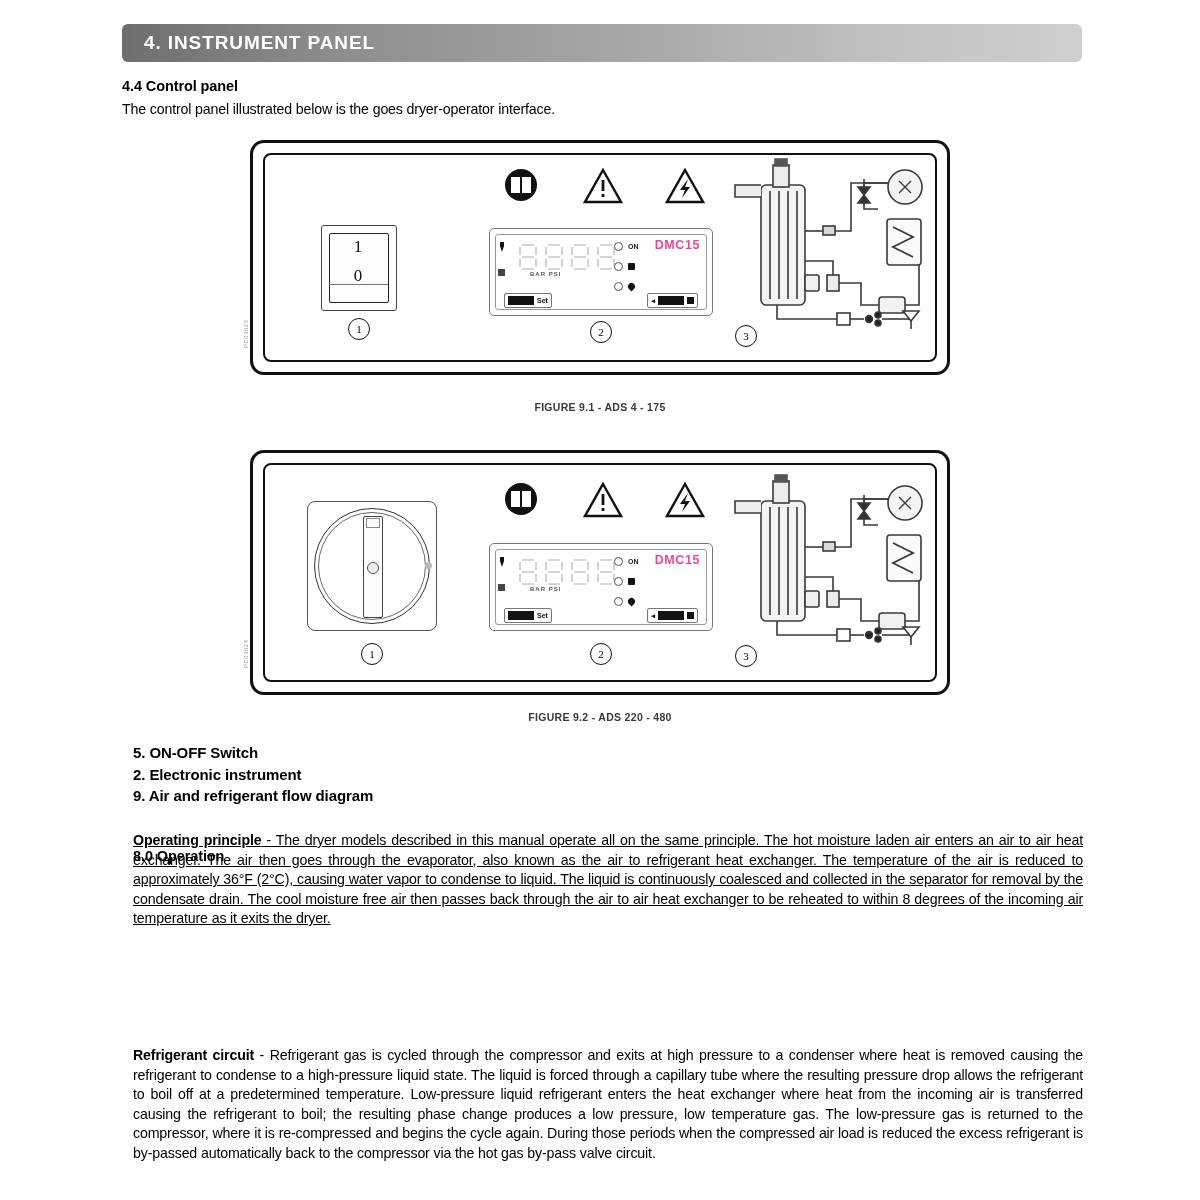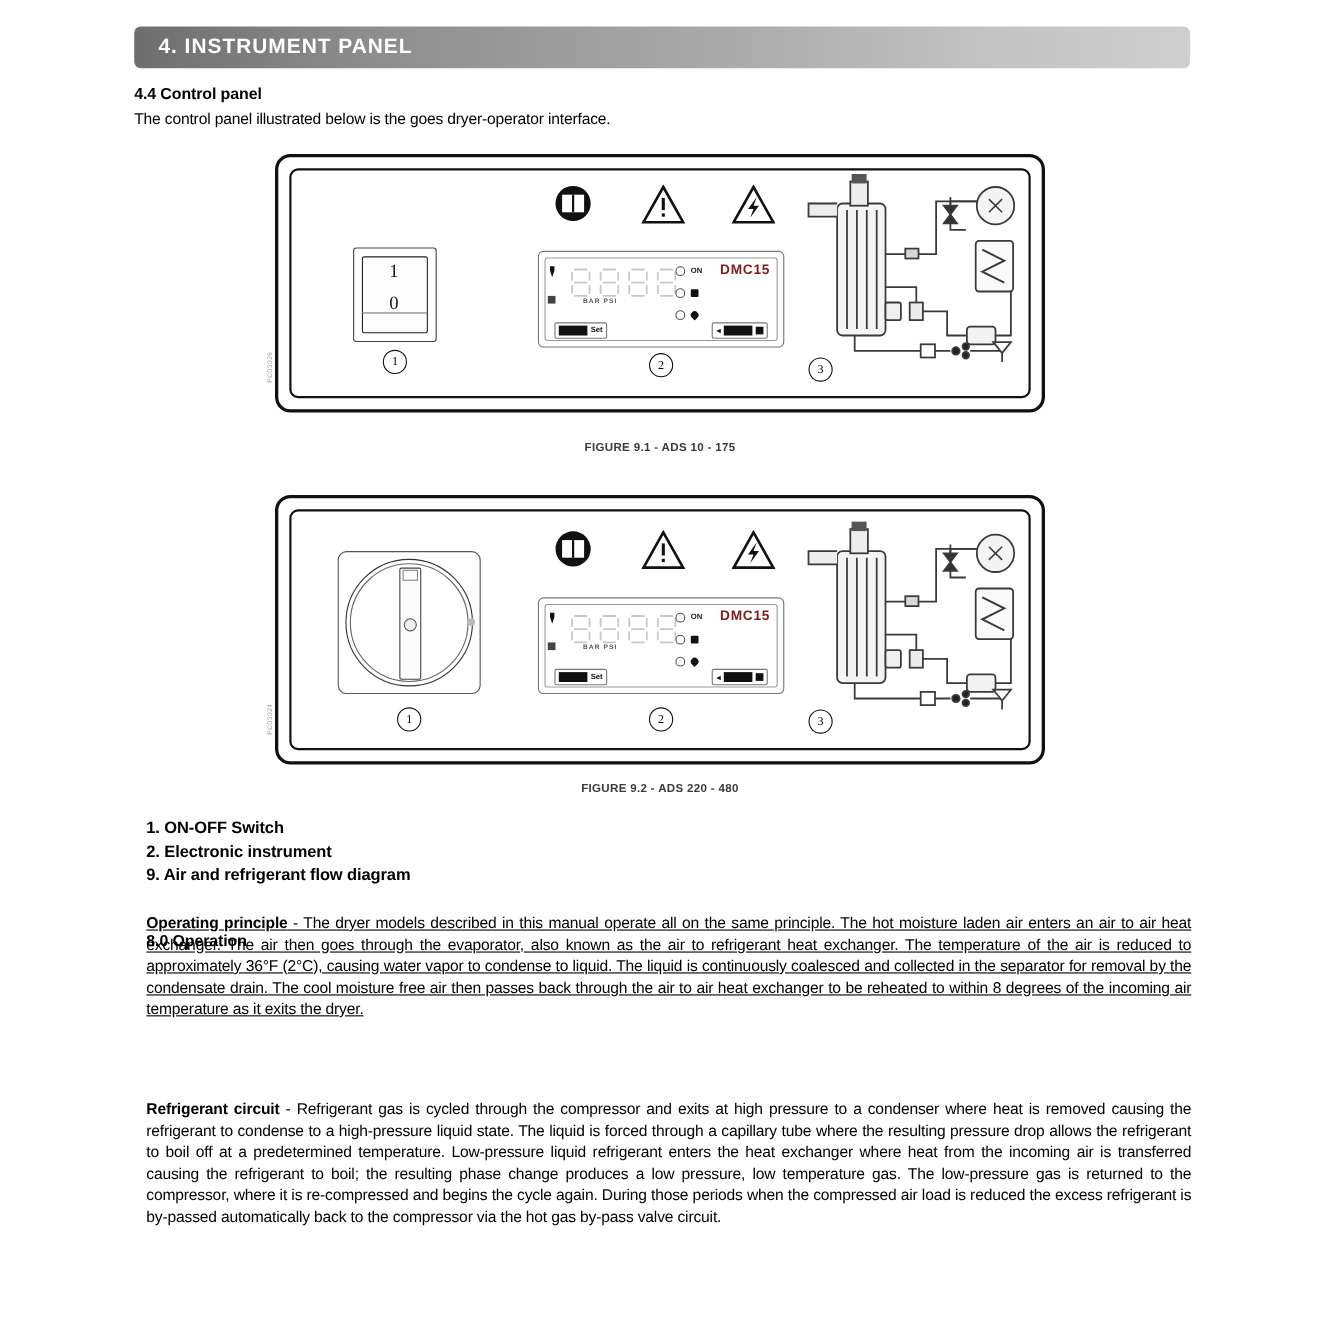--- a/index.html
+++ b/index.html
@@ -48,21 +48,21 @@
     position: absolute;
     font-size: 14.2px;
     line-height: 19.5px;
     letter-spacing: -0.15px;
     text-align: justify;
   }
   #intro-line { left: 122px; top: 100px; width: 700px; }
   #head-91 { left: 122px; top: 78px; }
   #head-92 { left: 133px; top: 848px; }
   #op-para { left: 133px; top: 831px; width: 950px; text-decoration: underline; }
-  #ref-para { left: 133px; top: 1000px; width: 950px; }
+  #ref-para { left: 133px; top: 1046px; width: 950px; }
   .lead { font-weight: bold; }
 
   
   .legend {
     position: absolute;
     left: 133px;
     top: 742px;
     font-size: 15px;
     font-weight: bold;
     line-height: 21.5px;
@@ -246,21 +246,21 @@
     left: 5px; top: 5px; right: 5px; bottom: 5px;
     border: 1.2px solid #999;
     border-radius: 3px;
   }
   .instr-brand {
     position: absolute;
     right: 12px; top: 9px;
     font-size: 12.5px;
     font-weight: bold;
     letter-spacing: 0.6px;
-    color: #7f1d1d;
+    color: #ec4899;
     white-space: nowrap;
   }
   .seg-display {
     position: absolute;
     left: 18px; top: 10px;
     width: 120px; height: 34px;
   }
   .seg-unit {
     position: absolute;
     left: 40px; top: 42px;
@@ -431,21 +431,21 @@
         <circle cx="149" cy="158" r="3" fill="#222"></circle>
         <circle cx="149" cy="166" r="3" fill="#222"></circle>
         <path d="M153 162 h28"></path>
         <path d="M174 154 h16 l-8 10 Z" fill="none"></path>
         <path d="M182 164 v8"></path>
       </g>
     </svg>
     <div class="callout" style="left:482px; top:182px;">3</div>
   </div>
 </div>
-<div class="fig-caption" id="fig1-cap">FIGURE 9.1 - ADS 10 - 175</div>
+<div class="fig-caption" id="fig1-cap">FIGURE 9.1 - ADS 4 - 175</div>
 
 <div class="figure-wrap" id="fig2-wrap">
   <div class="panel-outer" id="fig2-panel">
     <div class="panel-inner"></div>
 
     <div class="side-code" style="left:-10px; top:215px;">PC03024</div>
 
     <div class="rotary-outer" style="left:54px; top:48px;">
       <div class="rotary-c1"></div>
       <div class="rotary-c2"></div>
@@ -546,21 +546,21 @@
         <path d="M174 154 h16 l-8 10 Z" fill="none"></path>
         <path d="M182 164 v8"></path>
       </g>
     </svg>
     <div class="callout" style="left:482px; top:192px;">3</div>
   </div>
 </div>
 <div class="fig-caption" id="fig2-cap">FIGURE 9.2 - ADS 220 - 480</div>
 
 <div class="legend">
-  <div>1. ON-OFF Switch</div>
+  <div>5. ON-OFF Switch</div>
   <div>2. Electronic instrument</div>
   <div>9. Air and refrigerant flow diagram</div>
 </div>
 
 <div class="sub-head" id="head-92">8.0 Operation</div>
 
 <div class="para" id="op-para">
   <span class="lead">Operating principle</span><span> - The dryer models described in this manual operate all on the same principle. The hot moisture laden air enters an air to air heat exchanger. The air then goes through the evaporator, also known as the air to refrigerant heat exchanger. The temperature of the air is reduced to approximately 36°F (2°C), causing water vapor to condense to liquid. The liquid is continuously coalesced and collected in the separator for removal by the condensate drain. The cool moisture free air then passes back through the air to air heat exchanger to be reheated to within 8 degrees of the incoming air temperature as it exits the dryer.</span>
 </div>
 

